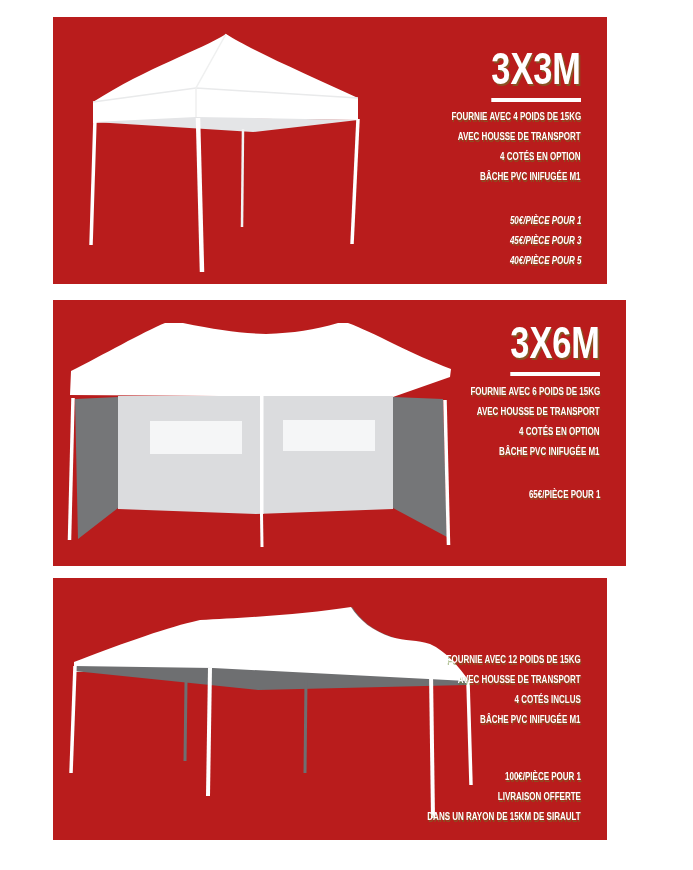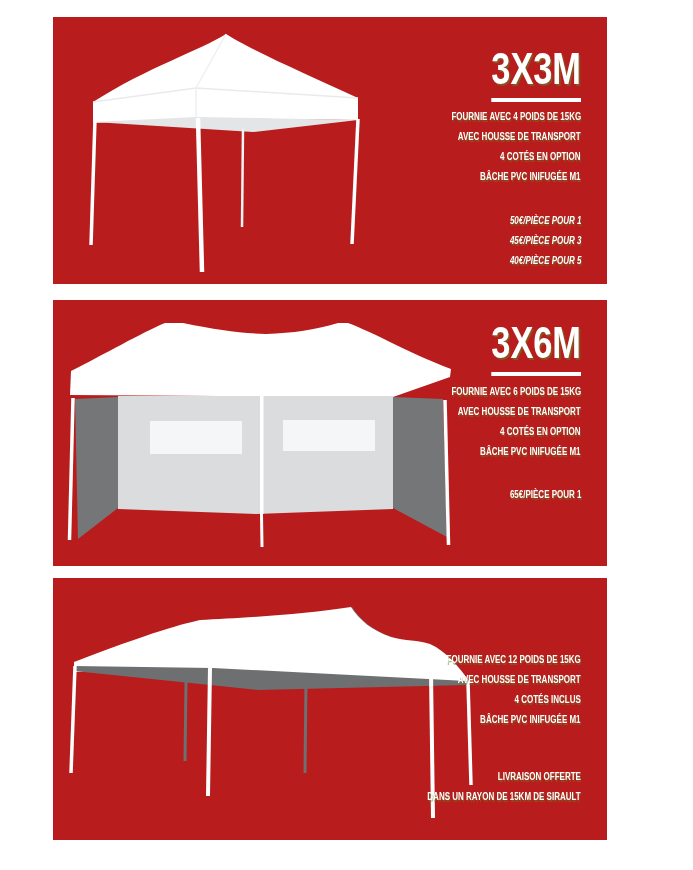--- a/index.html
+++ b/index.html
@@ -1,19 +1,19 @@
 <!DOCTYPE html>
 <html><head>
 <meta charset="utf-8">
 <style>
   html,body{margin:0;padding:0;background:#ffffff;width:693px;height:870px;overflow:hidden;}
   body{font-family:"Liberation Sans",sans-serif;}
   .panel{position:absolute;left:25px;width:554px;background:#b91c1c;margin-left:28px;}
   #panel-3x3{top:17px;height:267px;}
-  #panel-3x6{top:300px;height:266px;}
+  #panel-3x6{top:300px;height:266px;padding-left:19px;}
   #panel-4x8{top:578px;height:262px;}
   .tent{position:absolute;left:0;top:0;}
   .info{position:absolute;inset:0;color:#fff;font-weight:bold;text-align:right;}
   .big-title{position:absolute;right:26px;line-height:1;font-size:44px;white-space:nowrap;}
   .big-title .squishT{display:inline-block;transform:scaleX(0.78);transform-origin:100% 50%;
      padding-bottom:7px;border-bottom:4px solid #fff;
      text-shadow:2px 2px 0 rgba(96,130,40,0.55);}
   .details,.prices{position:absolute;right:26px;font-size:10px;line-height:20px;white-space:nowrap;}
   .details div,.prices div{height:20px;}
   .squish{display:inline-block;transform:scaleX(0.8);transform-origin:100% 50%;
@@ -111,17 +111,18 @@
     <line x1="415" y1="104" x2="418" y2="207" stroke="#FFFFFF" stroke-width="3.5"></line>
   </svg>
   <div class="info">
     <div class="details">
       <div><span class="squish">FOURNIE AVEC 12 POIDS DE 15KG</span></div>
       <div><span class="squish">AVEC HOUSSE DE TRANSPORT</span></div>
       <div><span class="squish">4 COTÉS INCLUS</span></div>
       <div><span class="squish">BÂCHE PVC INIFUGÉE M1</span></div>
     </div>
     <div class="prices">
+      <div><span class="squish">100€/PIÈCE POUR 1</span></div>
       <div><span class="squish">LIVRAISON OFFERTE</span></div>
       <div><span class="squish">DANS UN RAYON DE 15KM DE SIRAULT</span></div>
     </div>
   </div>
 </div>
 
 </body></html>

